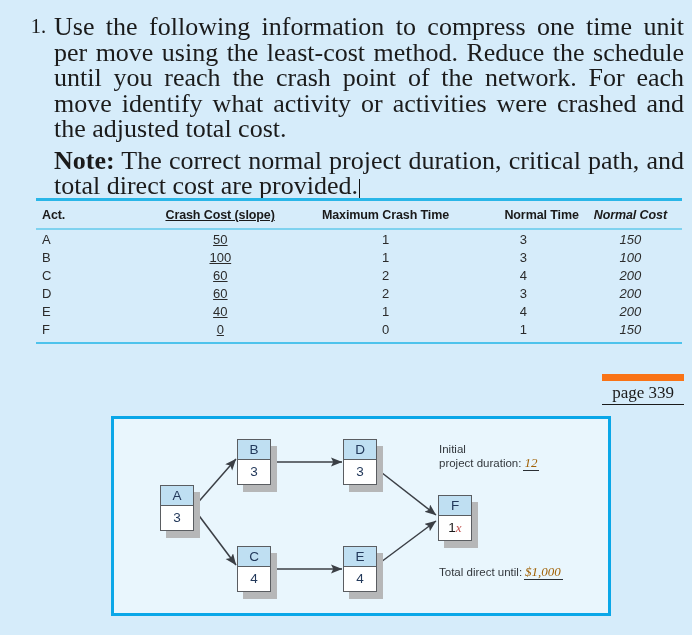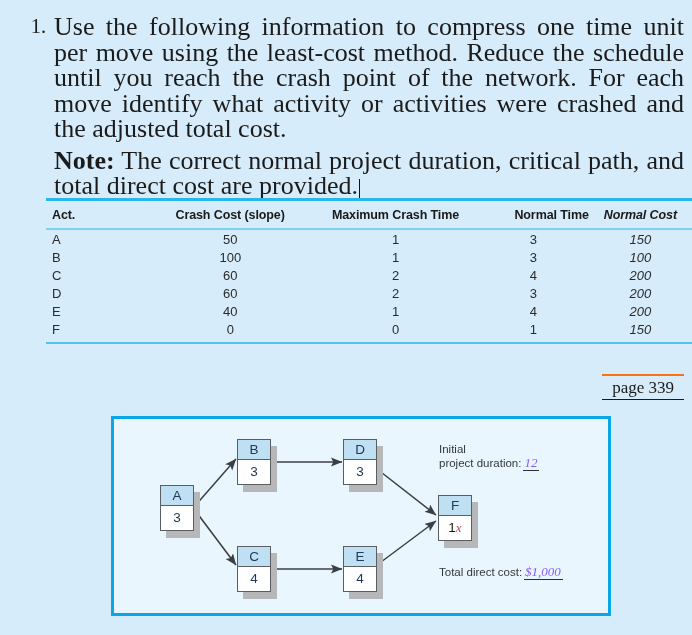--- a/index.html
+++ b/index.html
@@ -58,21 +58,21 @@
     width: 1px;
     height: 19px;
     background: #111;
     vertical-align: -4px;
     margin-left: 1px;
   }
 
   
   .table-wrap {
     position: absolute;
-    left: 46px;
+    left: 36px;
     top: 198px;
     width: 646px;
   }
   .rule-top {
     height: 3px;
     background: #29b6e8;
     width: 646px;
   }
   .rule-mid {
     height: 2px;
@@ -96,36 +96,36 @@
     color: #1a1a1a;
     padding: 7px 0 6px 0;
     letter-spacing: -0.1px;
   }
   table.data td {
     font-size: 13px;
     color: #2b2b2b;
     padding: 1.5px 0;
   }
   .col-act   { width: 96px;  text-align: left; padding-left: 6px !important; }
-  .col-crash { width: 168px; text-align: center; }
+  .col-crash { width: 168px; text-align: center; text-decoration: underline; }
   .col-max   { width: 166px; text-align: center; }
   .col-ntime { width: 112px; text-align: right; }
   .col-ncost { width: 104px; text-align: center; font-style: italic; }
   td.col-crash, td.col-max, td.col-ntime, td.col-ncost { text-align: center; }
 
   
   .page-ref {
     position: absolute;
     right: 8px;
     top: 374px;
     font-family: "Liberation Serif", serif;
     font-size: 17px;
     color: #1b1b1b;
     padding: 2px 10px 1px 10px;
-    border-top: 2px solid #f97316;
+    border-top: 7px solid #f97316;
     border-bottom: 1px solid #1b1b1b;
   }
 
   
   .diagram {
     position: absolute;
     left: 111px;
     top: 416px;
     width: 500px;
     height: 200px;
@@ -211,21 +211,21 @@
     font-family: "Liberation Sans", sans-serif;
     font-size: 11.5px;
     color: #33383d;
     z-index: 4;
     line-height: 14px;
   }
   .annot .hand {
     font-family: "Liberation Serif", serif;
     font-style: italic;
     font-size: 13px;
-    color: #8b5cf6;
+    color: #a16207;
     border-bottom: 1.2px solid #2a2f34;
     padding: 0 2px 0 1px;
     margin-left: 2px;
   }
   #annot-duration { left: 325px; top: 23px; }
   #annot-cost     { left: 325px; top: 146px; }
 </style>
 </head>
 <body>
 
@@ -377,17 +377,17 @@
           </div>
       </div>
     </div>
 
     <div class="annot" id="annot-duration">
       <div>Initial</div>
       <div><span>project duration:</span><span class="hand">12</span></div>
     </div>
 
     <div class="annot" id="annot-cost">
-      <span>Total direct cost:</span><span class="hand">$1,000</span>
+      <span>Total direct until:</span><span class="hand">$1,000</span>
     </div>
 
   </div>
 </div>
 
 </body></html>

